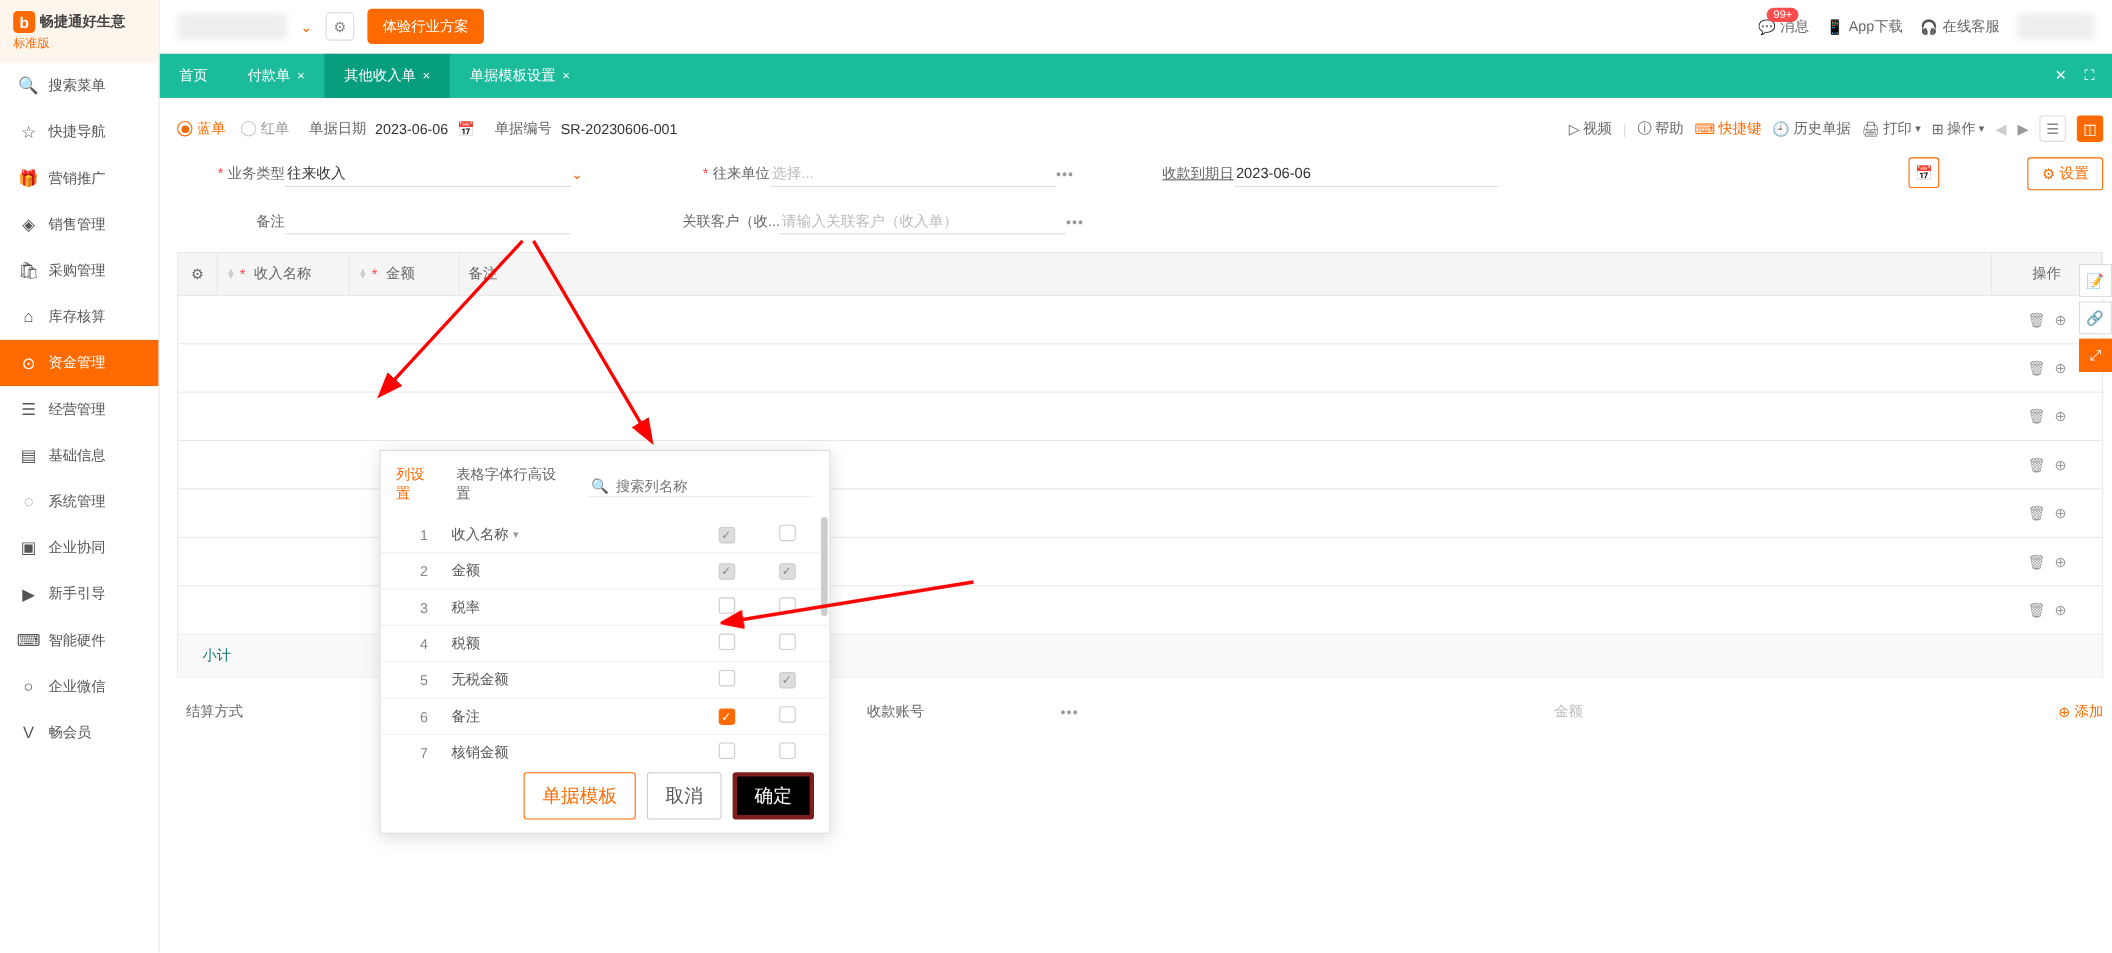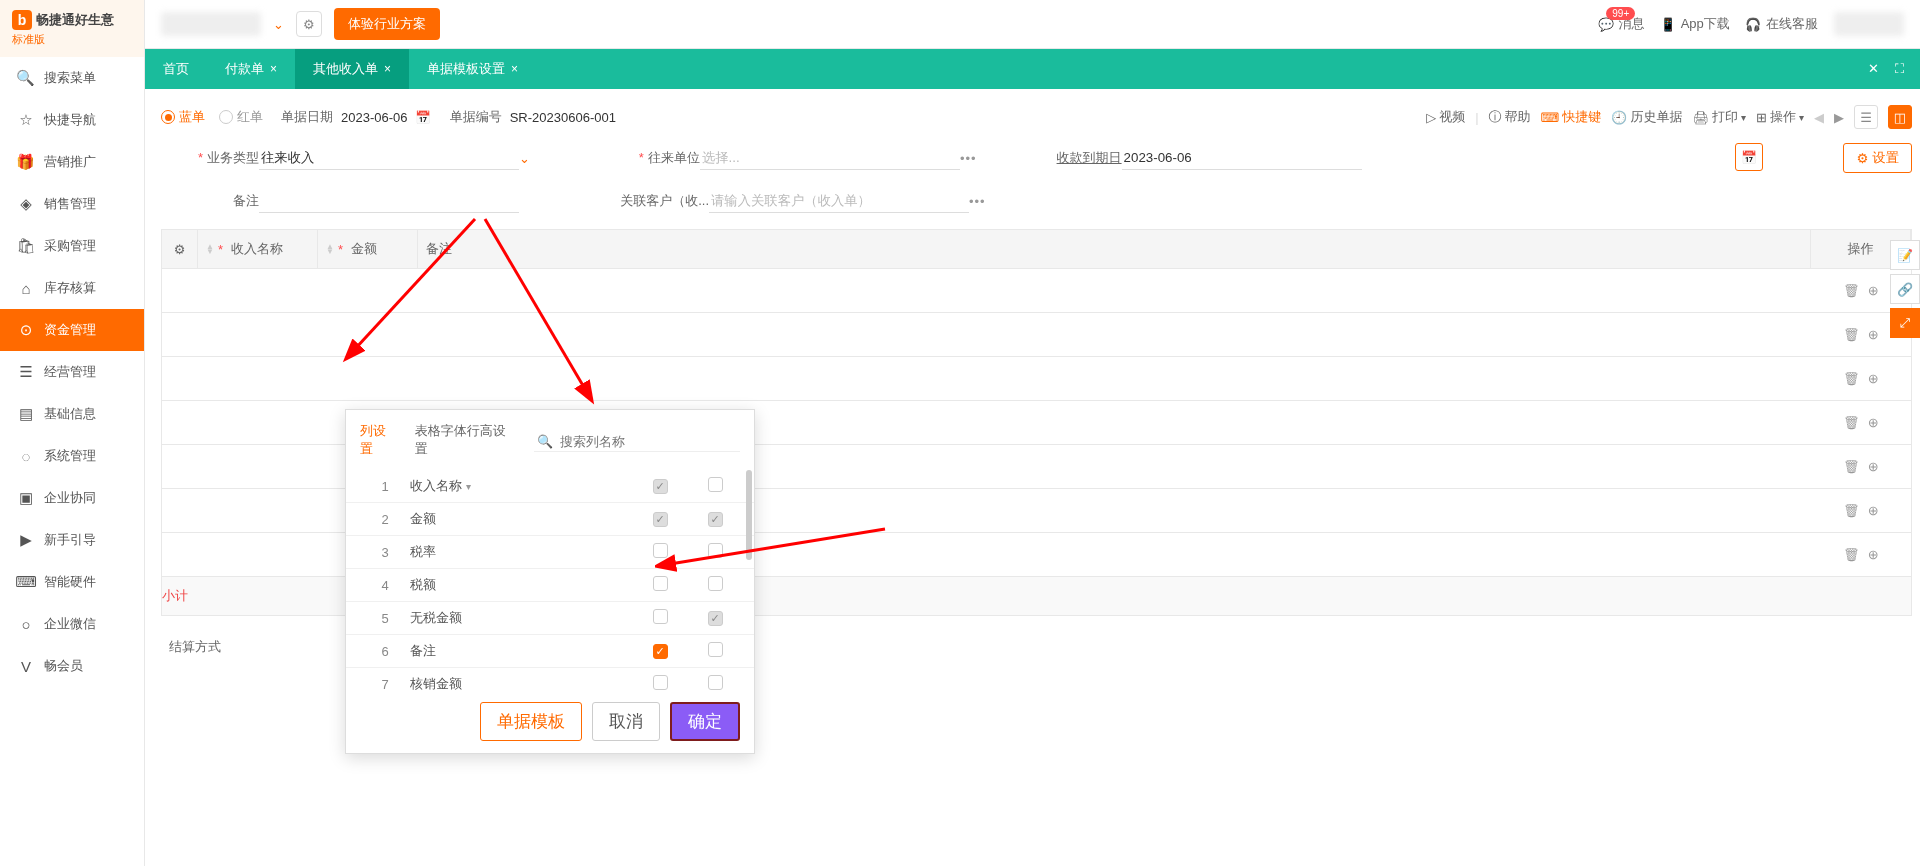--- a/index.html
+++ b/index.html
@@ -77,25 +77,25 @@
     .th-amount { width: 100px; }
     .th-remark { flex: 1; }
     .th-ops { width: 100px; justify-content: center; }
     .sort-icons { display: flex; flex-direction: column; line-height: 5px; color: #ccc; font-size: 8px; }
     .table-body { }
     .tr { display: flex; border-bottom: 1px solid #e8e8e8; height: 44px; align-items: center; }
     .td-main { flex: 1; }
     .td-ops { width: 100px; display: flex; gap: 8px; justify-content: center; color: #999; }
     .td-ops span { cursor: pointer; }
     .subtotal-row { display: flex; background: #f9f9f9; padding: 10px 0; }
-    .subtotal-label { width: 48px; text-align: left; color: #ef4444; }
+    .subtotal-label { width: 48px; text-align: right; color: #0f766e; }
     .subtotal-val { width: 190px; text-align: right; padding-right: 10px; font-weight: bold; }
     
     
-    .settlement { display: flex; align-items: center; gap: 32px; margin-top: 22px; padding-left: 8px; color: #666; }
+    .settlement { display: flex; align-items: center; gap: 32px; margin-top: 22px; padding-left: 8px; color: #666; justify-content: space-between; }
     .settle-item { display: flex; align-items: center; gap: 12px; }
     .add-link { color: #ff6a00; cursor: pointer; display: flex; align-items: center; gap: 4px; }
     
     
     .popup { position: absolute; top: 320px; left: 200px; width: 410px; background: #fff; border: 1px solid #ddd; box-shadow: 0 4px 16px rgba(0,0,0,0.15); z-index: 100; }
     .popup-tabs { display: flex; gap: 16px; padding: 12px 14px 8px; align-items: center; }
     .popup-tab { cursor: pointer; color: #666; padding-bottom: 4px; }
     .popup-tab.active { color: #ff6a00; }
     .popup-search { flex: 1; display: flex; align-items: center; gap: 6px; border-bottom: 1px solid #eee; padding: 2px 4px; }
     .popup-search input { border: none; outline: none; flex: 1; font-size: 13px; }
@@ -110,21 +110,21 @@
     .pr-name { flex: 1; color: #555; display: flex; align-items: center; gap: 4px; }
     .pr-show, .pr-sum { width: 60px; text-align: center; }
     .pr-sum { width: 50px; }
     .chk { width: 15px; height: 15px; border: 1px solid #ccc; border-radius: 3px; display: inline-flex; align-items: center; justify-content: center; }
     .chk.checked { background: #ff6a00; border-color: #ff6a00; color: #fff; font-size: 11px; }
     .chk.checked-grey { background: #ddd; border-color: #ccc; color: #888; font-size: 11px; }
     .popup-footer { display: flex; justify-content: flex-end; gap: 10px; padding: 12px 14px; }
     .btn { padding: 6px 16px; border-radius: 3px; cursor: pointer; font-size: 17px; }
     .btn-outline-orange { border: 1px solid #ff6a00; color: #ff6a00; background: #fff; }
     .btn-default { border: 1px solid #ccc; color: #555; background: #fff; }
-    .btn-primary { border: 2px solid #7f1d1d; color: #fff; background: #8b5cf6; }
+    .btn-primary { border: 4px solid #7f1d1d; color: #fff; background: #000000; }
     .popup-scrollbar { position: absolute; right: 2px; top: 0; width: 6px; height: 90px; background: #ccc; border-radius: 3px; }
     
     
     .arrow-svg { position: absolute; pointer-events: none; z-index: 200; }
     
     
     .right-float { position: fixed; right: 0; top: 240px; }
     .float-btn { width: 30px; height: 30px; background: #fff; border: 1px solid #ddd; display: flex; align-items: center; justify-content: center; margin-bottom: 4px; color: #888; cursor: pointer; }
     .float-btn.orange { background: #ff6a00; color: #fff; border-color: #ff6a00; }
   </style>

